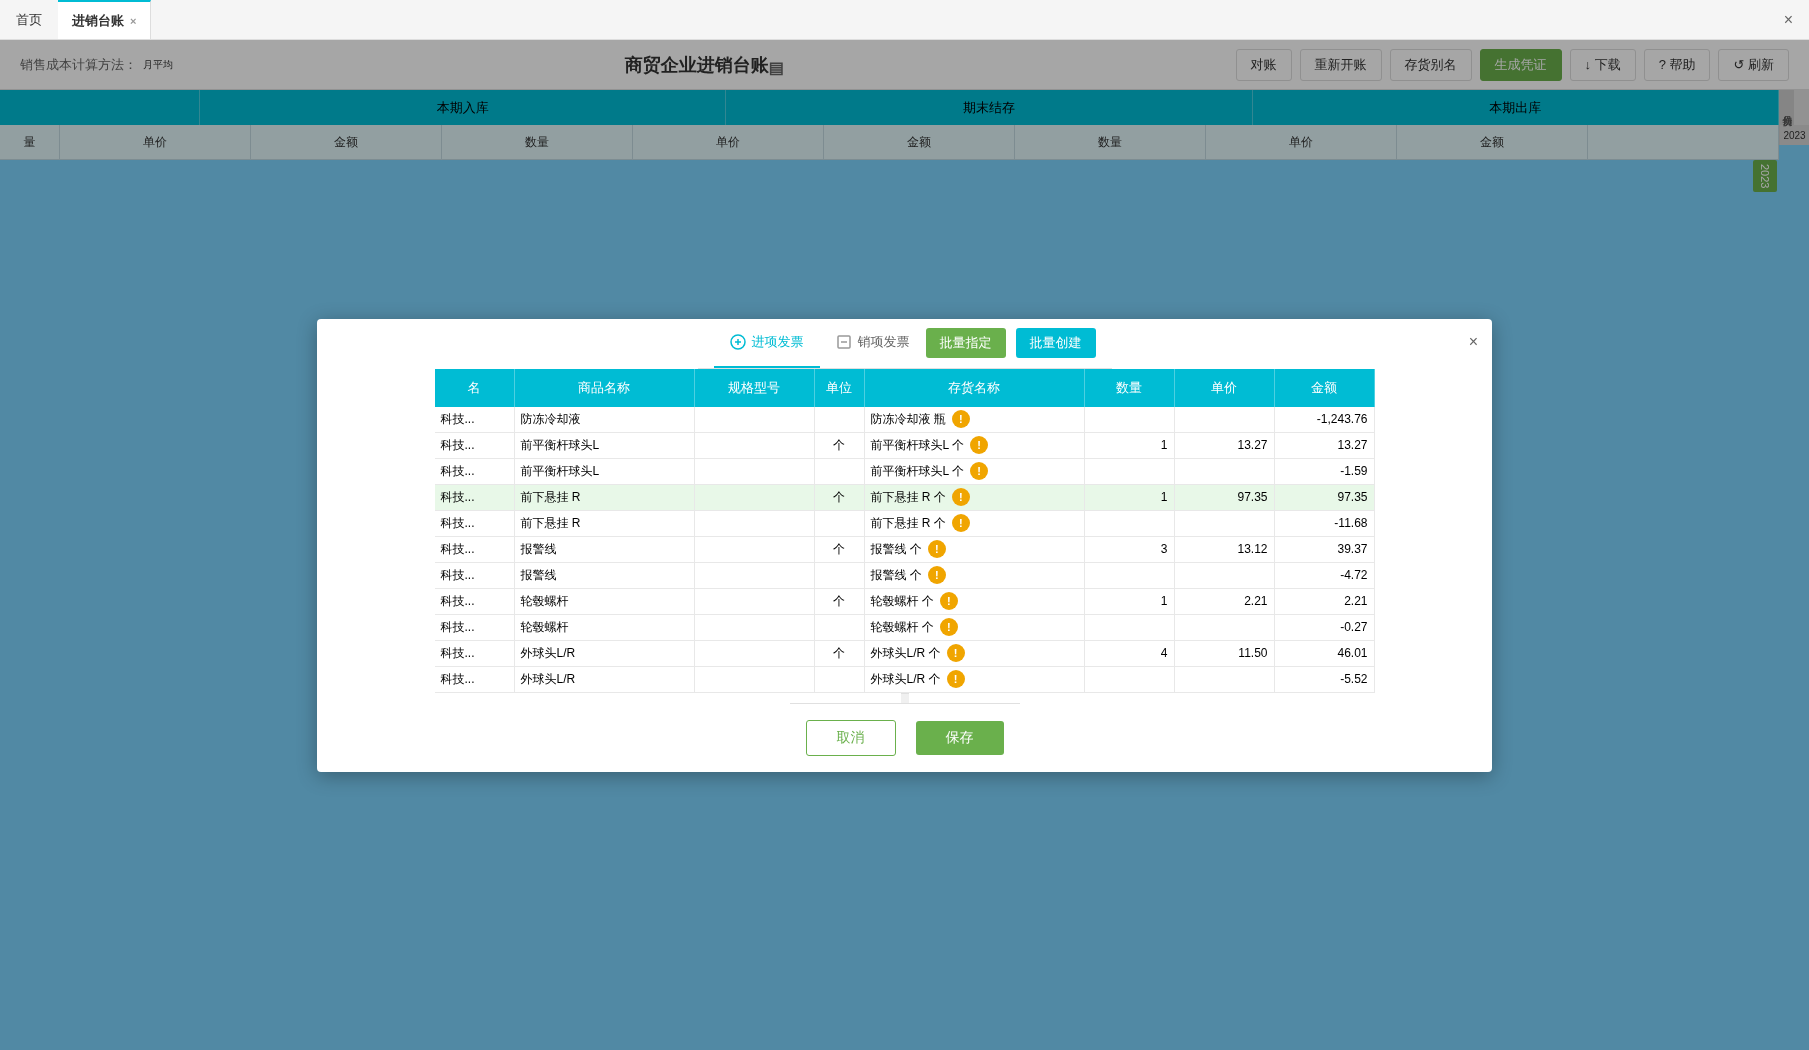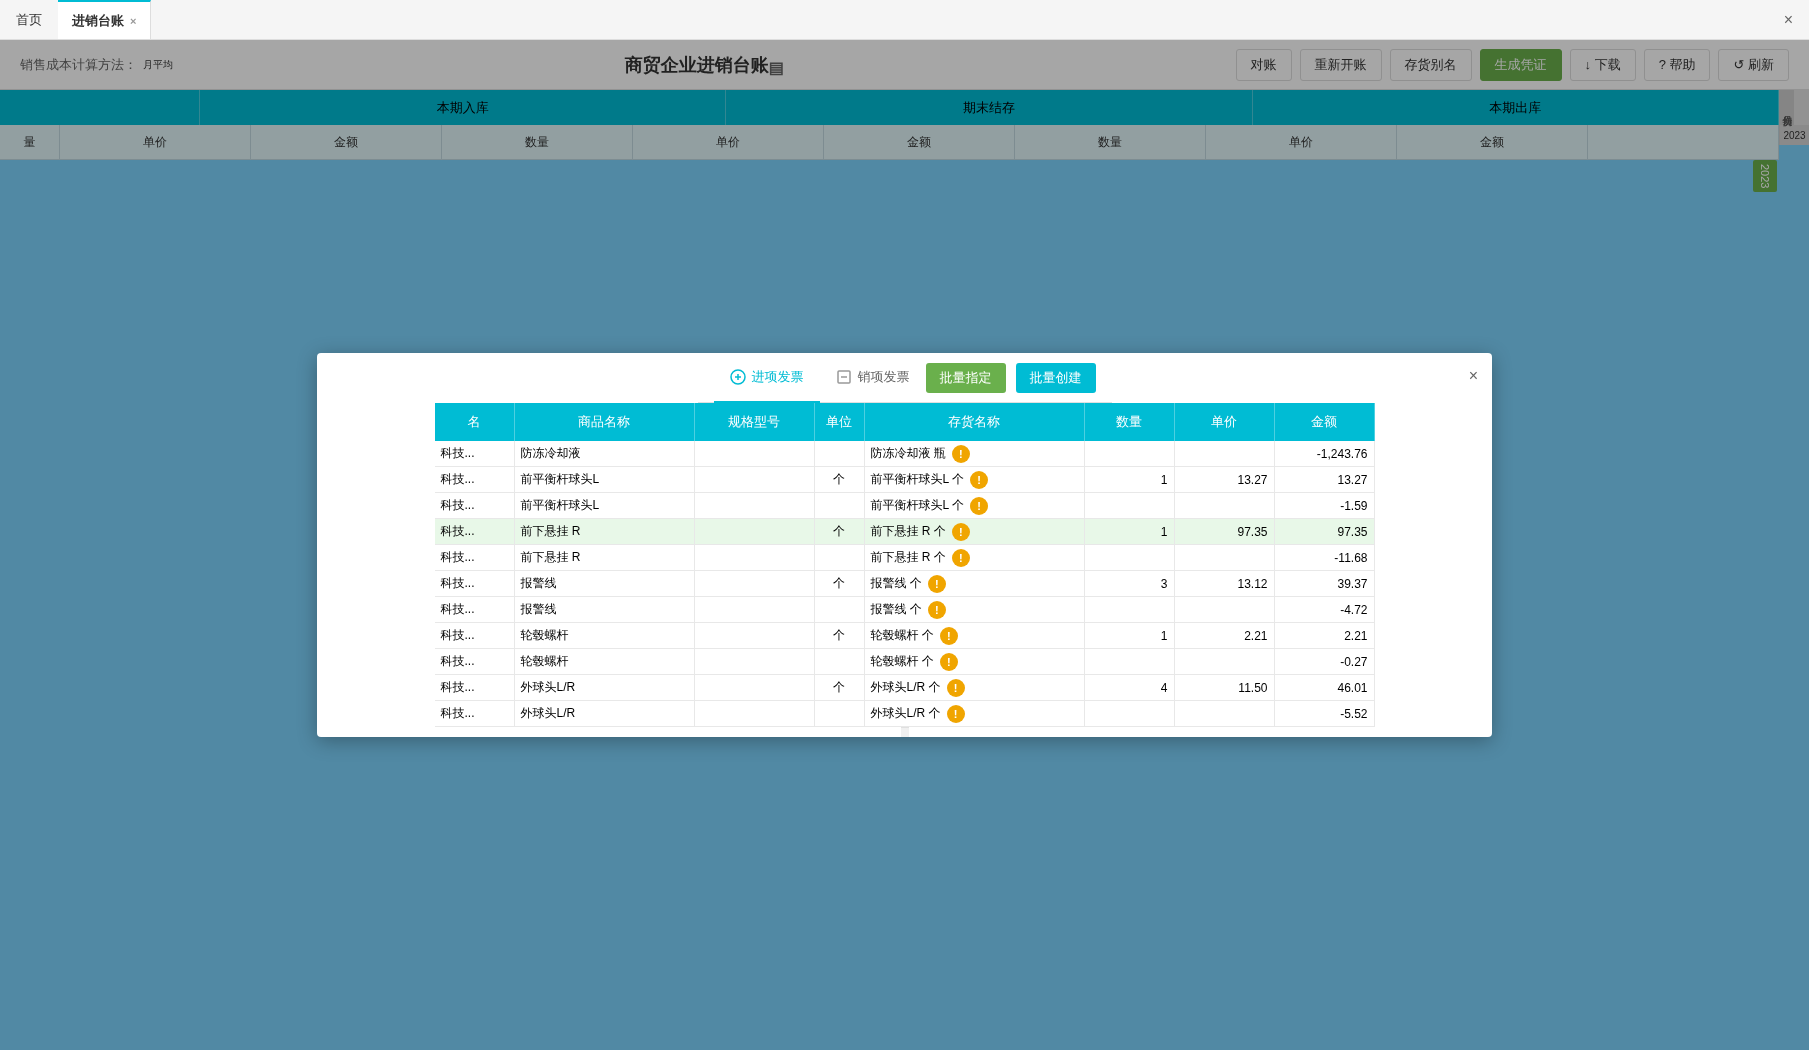--- a/index.html
+++ b/index.html
@@ -392,16 +392,20 @@
     </div>
           </div>
       </div>
 
       <div class="modal-scrollbar">
         <div class="modal-scrollbar-track">
           <div class="modal-scrollbar-thumb"></div>
         </div>
       </div>
 
+      <div class="modal-footer">
+        <button class="btn-cancel">取消</button>
+        <button class="btn-save">保存</button>
+      </div>
     </div>
   </div>
 
 </div>
 
 </body></html>

